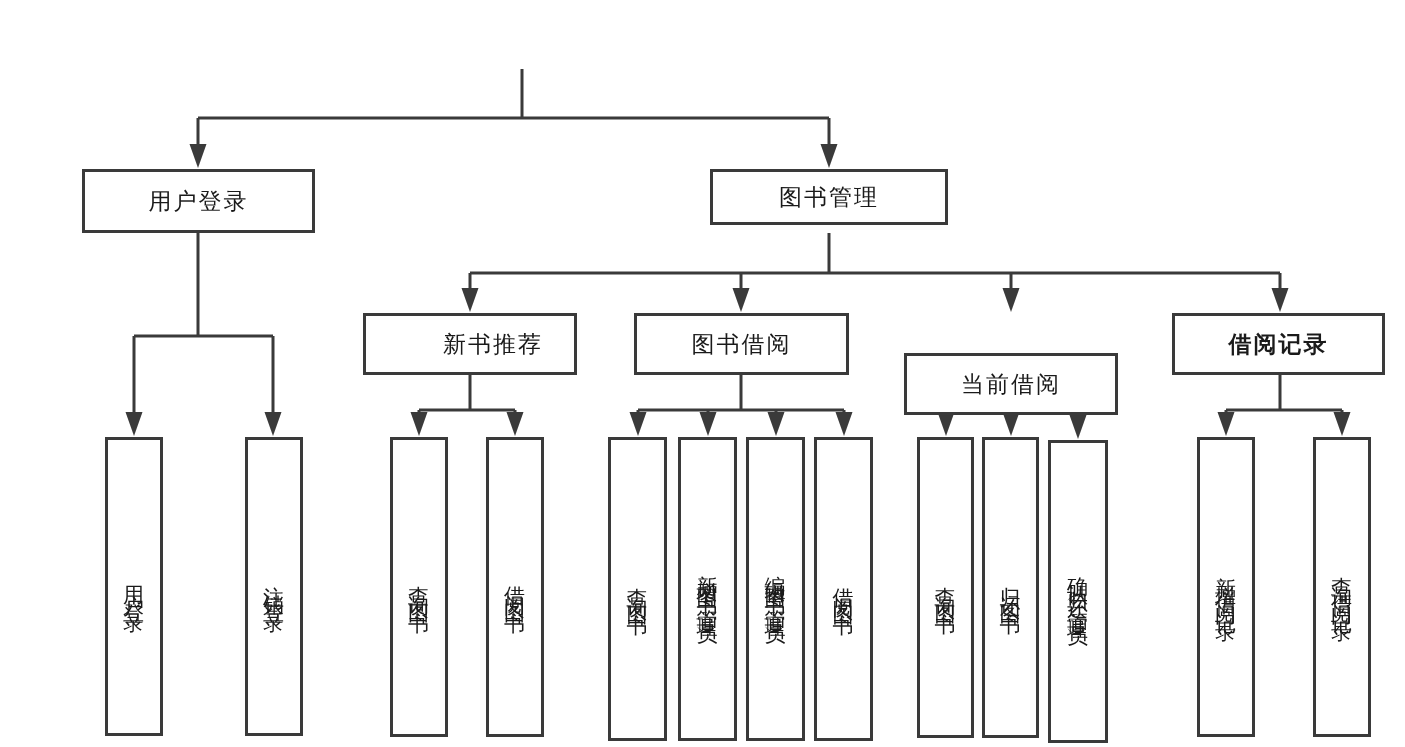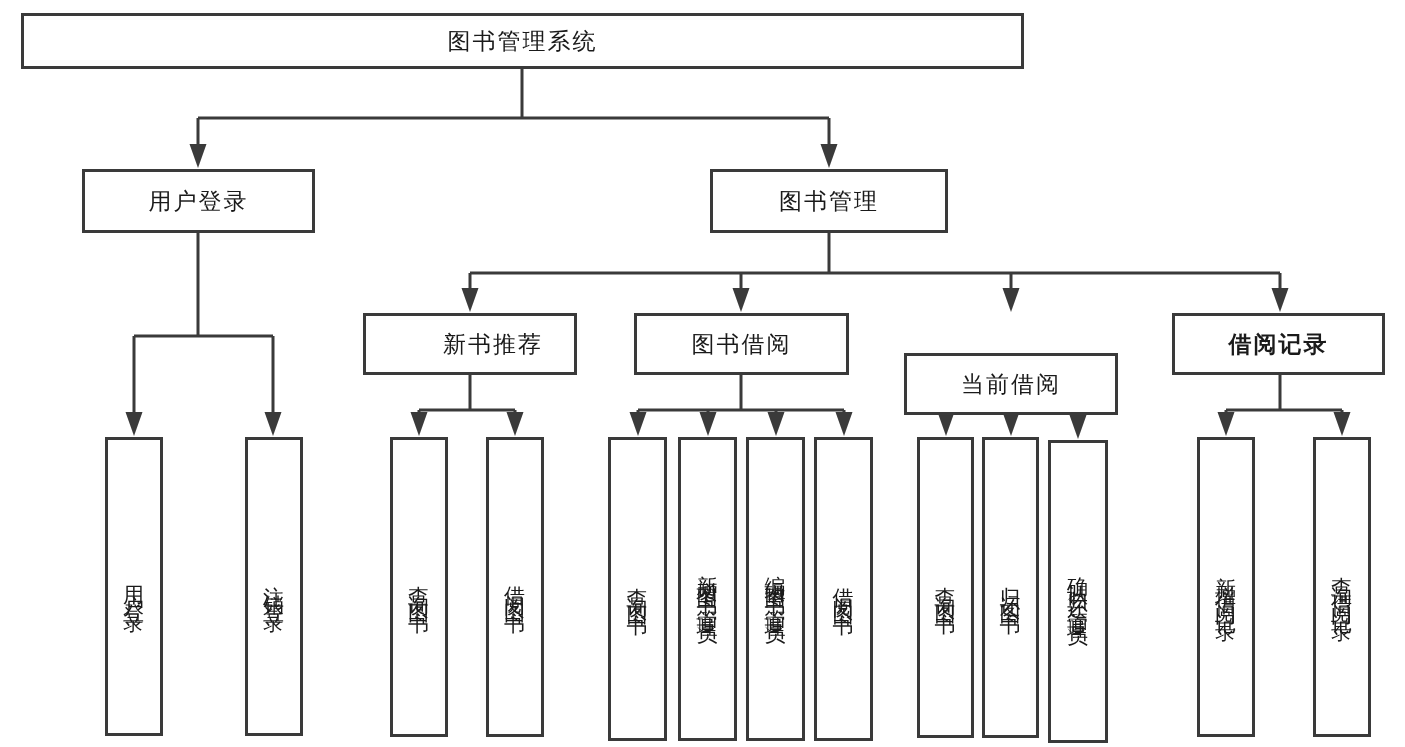--- a/index.html
+++ b/index.html
@@ -69,28 +69,25 @@
         <polygon points="767.5,412 784.5,412 776,436"></polygon>
         <polygon points="835.5,412 852.5,412 844,436"></polygon>
         <polygon points="937.5,412 954.5,412 946,436"></polygon>
         <polygon points="1002.5,412 1019.5,412 1011,436"></polygon>
         <polygon points="1069.5,415 1086.5,415 1078,439"></polygon>
         <polygon points="1217.5,412 1234.5,412 1226,436"></polygon>
         <polygon points="1333.5,412 1350.5,412 1342,436"></polygon>
       </g>
   </svg>
 
-  <div class="node hbox" style="left:21px;top:13px;width:1003px;height:56px;">
-    <span>图书管理系统</span>
-  </div>
 
   <div class="node hbox" style="left:82px;top:169px;width:233px;height:64px;">
     <span>用户登录</span>
   </div>
-  <div class="node hbox" style="left:710px;top:169px;width:238px;height:64px;">
+  <div class="node hbox" style="left:710px;top:169px;width:238px;height:56px;">
     <span>图书管理</span>
   </div>
 
   <div class="node hbox" style="left:363px;top:313px;width:214px;height:62px;padding-left:46px;">
     <span>新书推荐</span>
   </div>
   <div class="node hbox" style="left:634px;top:313px;width:215px;height:62px;">
     <span>图书借阅</span>
   </div>
   <div class="node hbox" style="left:904px;top:313px;width:214px;height:62px;margin-top:40px;">

